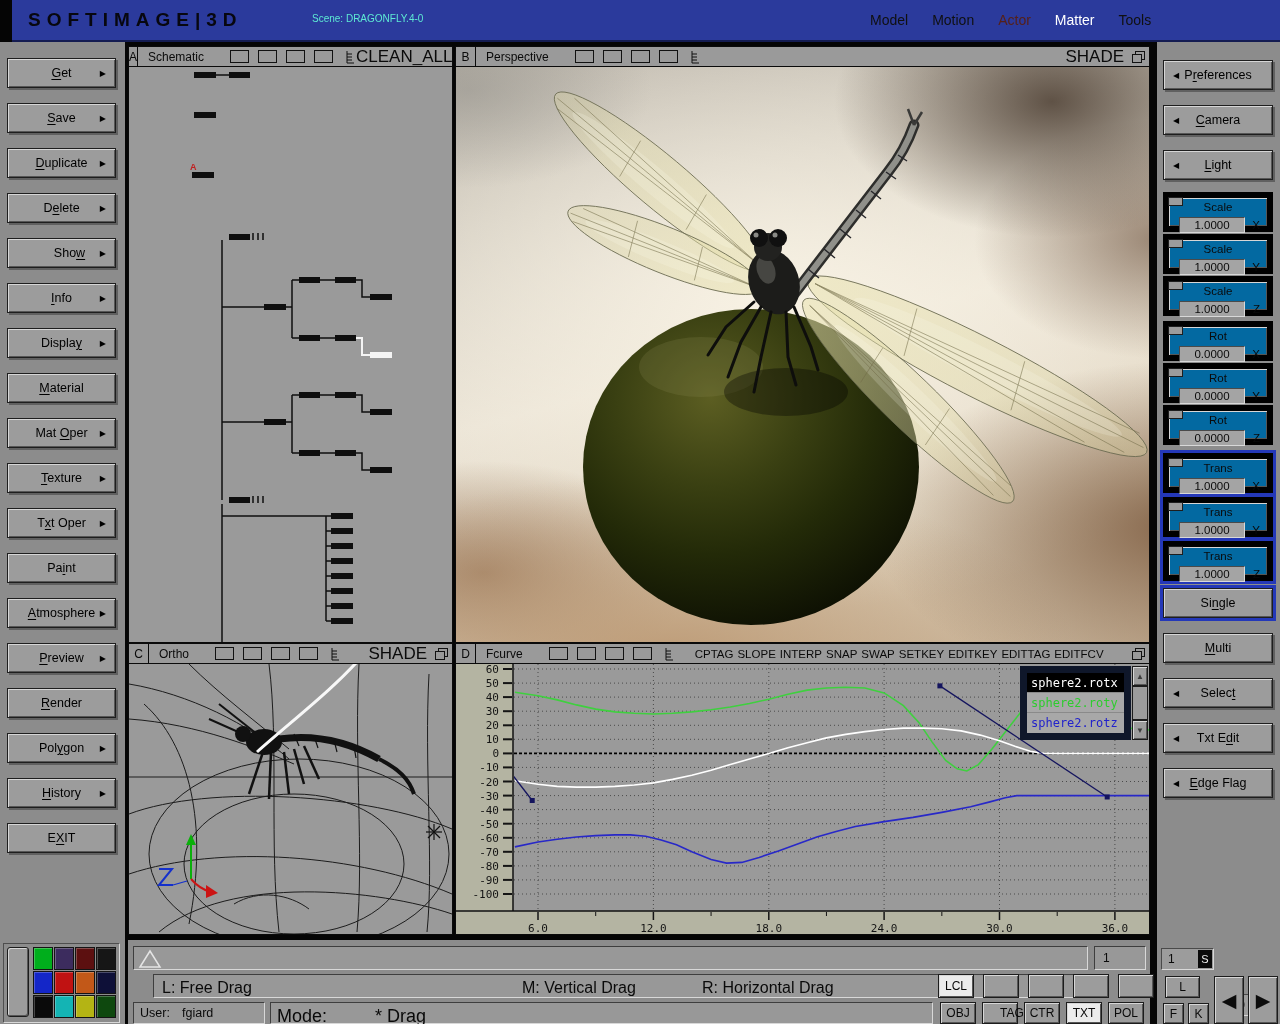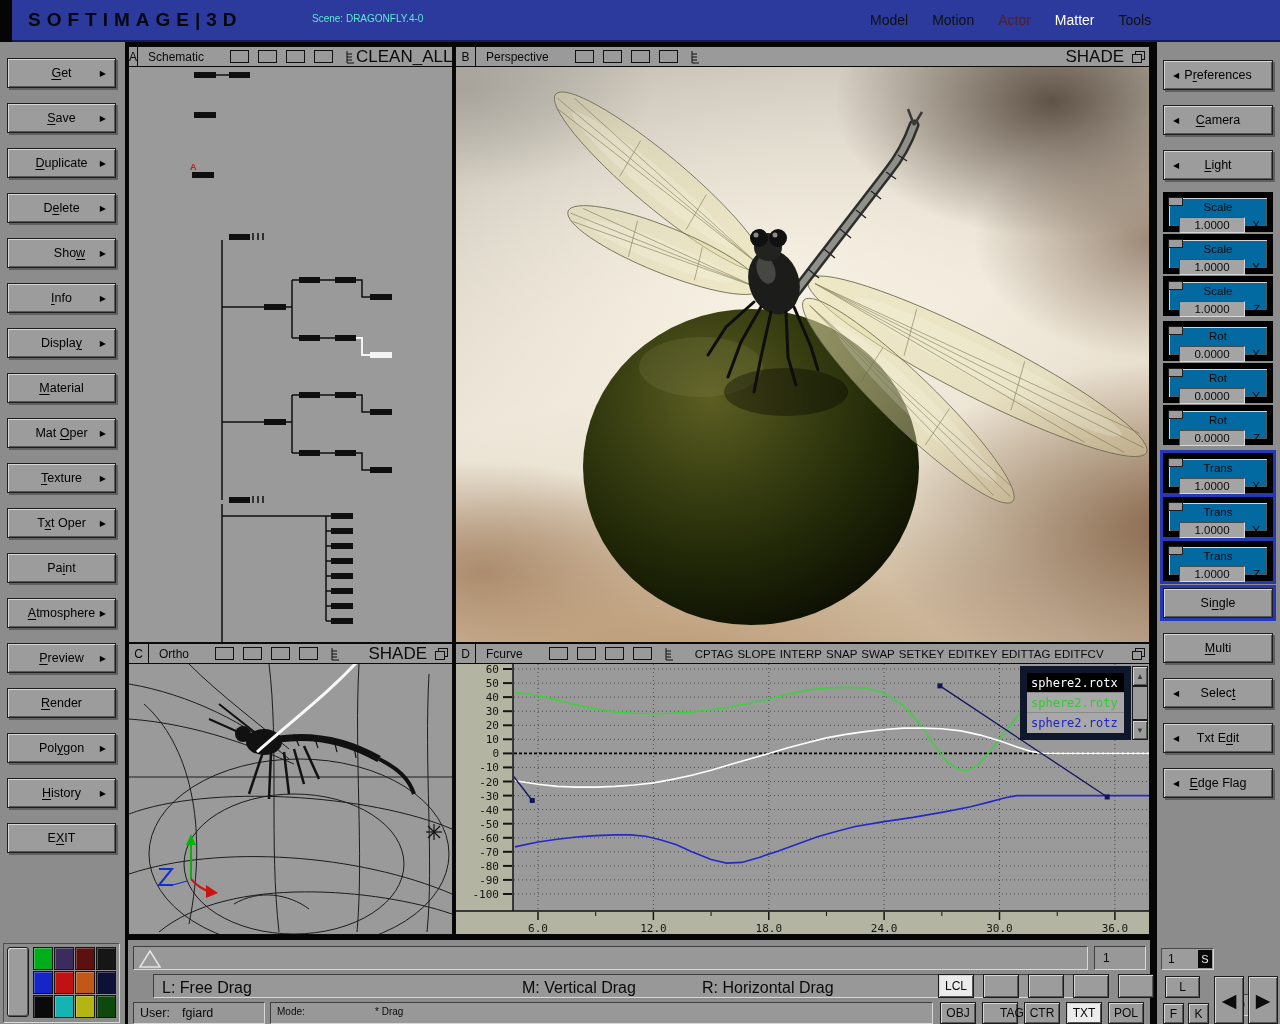--- a/index.html
+++ b/index.html
@@ -88,21 +88,21 @@
 .ftag{position:absolute;right:1px;top:1px;bottom:1px;width:14px;background:#0a0a0a;color:#ececec;font-size:11px;display:flex;align-items:center;justify-content:center;}
 .tri{font-size:19px;color:#0c0c0c;line-height:1;}
 
 
 #statusbar{position:absolute;left:128px;top:940px;width:1022px;height:84px;background:#8c8c8c;}
 #timeline{left:5px;top:6px;width:955px;height:24px;}
 #framebox{left:966px;top:6px;width:52px;height:24px;display:flex;align-items:center;padding-left:8px;font-size:12px;}
 #hintsbar{left:5px;top:34px;width:948px;height:24px;font-size:16px;margin-left:20px;}
 #hintsbar span{position:absolute;top:4px;}
 #userbox{left:5px;top:62px;width:132px;height:22px;font-size:12.5px;}
-#modebox{left:142px;top:62px;width:663px;height:22px;font-size:10px;}
+#modebox{left:142px;top:62px;width:663px;height:22px;font-size:18px;}
 #userbox span,#modebox span{position:absolute;top:3px;}
 .slot{position:absolute;width:36px;height:24px;}
 </style>
 </head>
 <body>
 
 <div id="topbar">
   <div id="logo">SOFTIMAGE|3D</div>
   <div id="scene">Scene: DRAGONFLY.4-0</div>
   <div id="menus">

